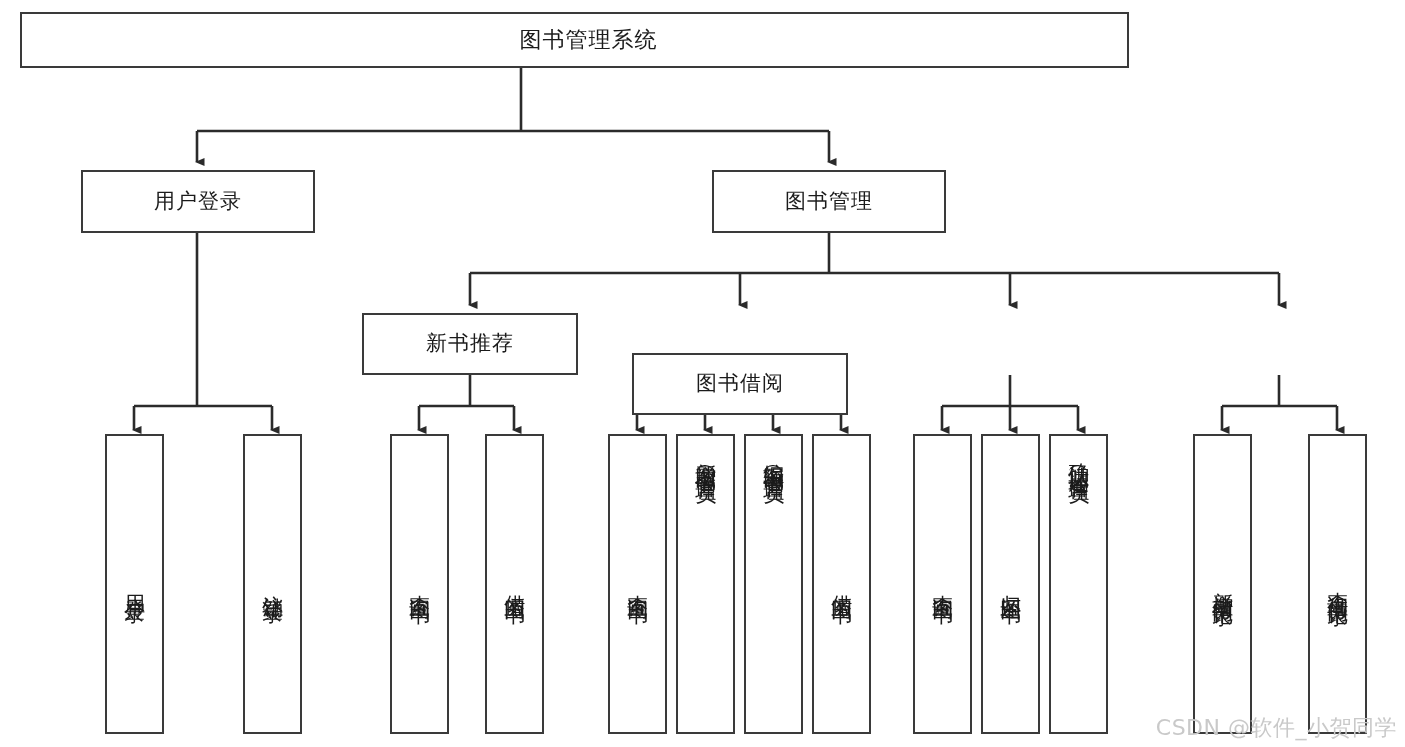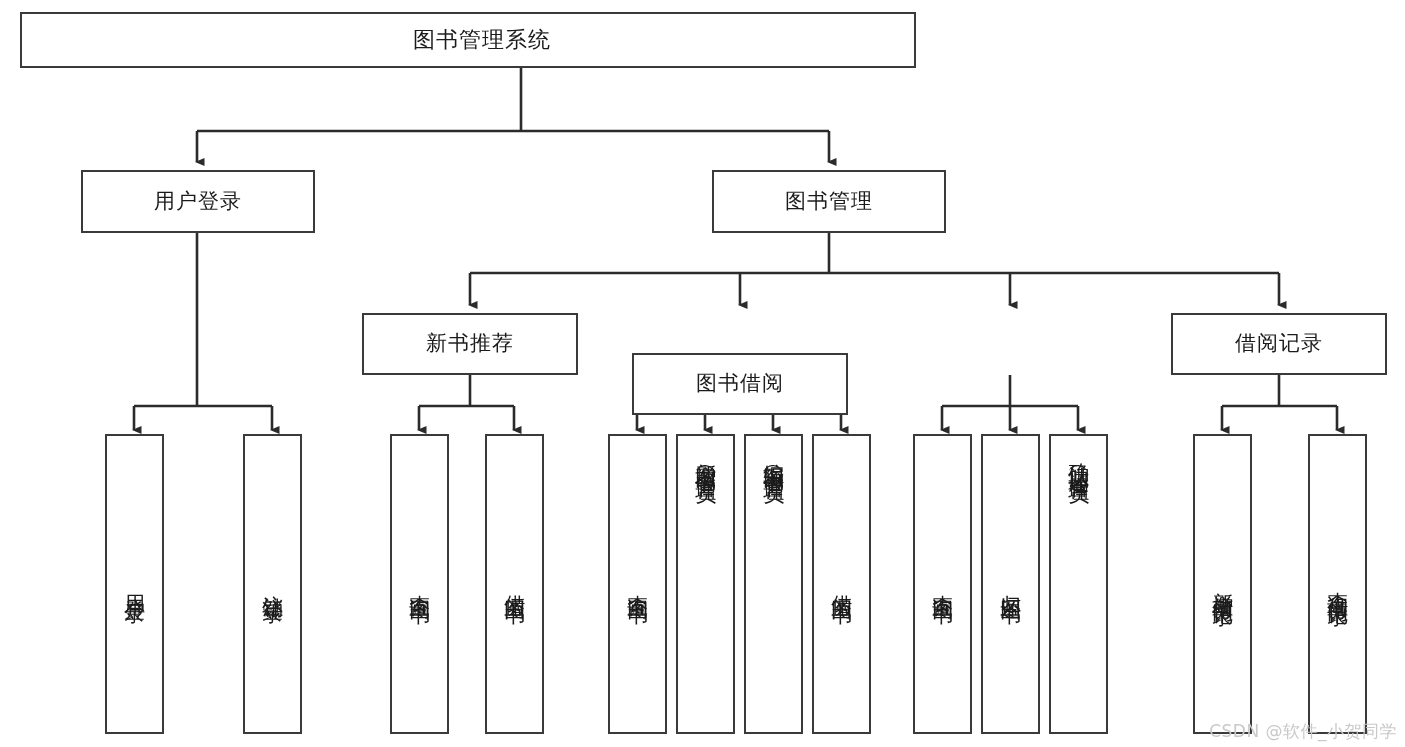--- a/index.html
+++ b/index.html
@@ -64,21 +64,21 @@
     margin: 0 auto;
   }
   .node.v.mid {
     align-items: center;
     padding-top: 0;
   }
   .watermark {
     position: absolute;
     right: 8px;
     bottom: 4px;
-    font-size: 17px;
+    font-size: 22px;
     color: #c9c9c9;
     letter-spacing: 0.5px;
     white-space: nowrap;
     margin-left: 18px;
   }
 </style>
 </head>
 <body>
 
 <div id="canvas">
@@ -126,40 +126,37 @@
       <path d="M1010,406 L1010,430" marker-end="url(#arrow)"></path>
       <path d="M1078,406 L1078,430" marker-end="url(#arrow)"></path>
 
       <path d="M1279,375 L1279,406"></path>
       <path d="M1222,406 L1337,406"></path>
       <path d="M1222,406 L1222,430" marker-end="url(#arrow)"></path>
       <path d="M1337,406 L1337,430" marker-end="url(#arrow)"></path>
     </g>
   </svg>
 
-  <div class="node h root" style="left:20px; top:12px; width:896px; height:56px;padding-left:28px;">
+  <div class="node h root" style="left:20px; top:12px; width:1109px; height:56px;padding-left:28px;">
     <span class="label">图书管理系统</span>
   </div>
 
   <div class="node h" style="left:81px; top:170px; width:234px; height:63px;">
     <span class="label">用户登录</span>
   </div>
   <div class="node h" style="left:712px; top:170px; width:234px; height:63px;">
     <span class="label">图书管理</span>
   </div>
 
   <div class="node h" style="left:362px; top:313px; width:216px; height:62px;">
     <span class="label">新书推荐</span>
   </div>
   <div class="node h" style="left:632px; top:313px; width:216px; height:62px;margin-top:40px;">
     <span class="label">图书借阅</span>
   </div>
-  <div class="node h" style="left:1171px; top:313px; width:216px; height:62px;">
-    <span class="label">借阅记录</span>
-  </div>
 
   <div class="node v mid" style="left:105px; top:434px; width:59px; height:300px;">
     <span class="label">用户登录</span>
   </div>
   <div class="node v mid" style="left:243px; top:434px; width:59px; height:300px;">
     <span class="label">注销登录</span>
   </div>
 
   <div class="node v mid" style="left:390px; top:434px; width:59px; height:300px;">
     <span class="label">查询图书</span>

